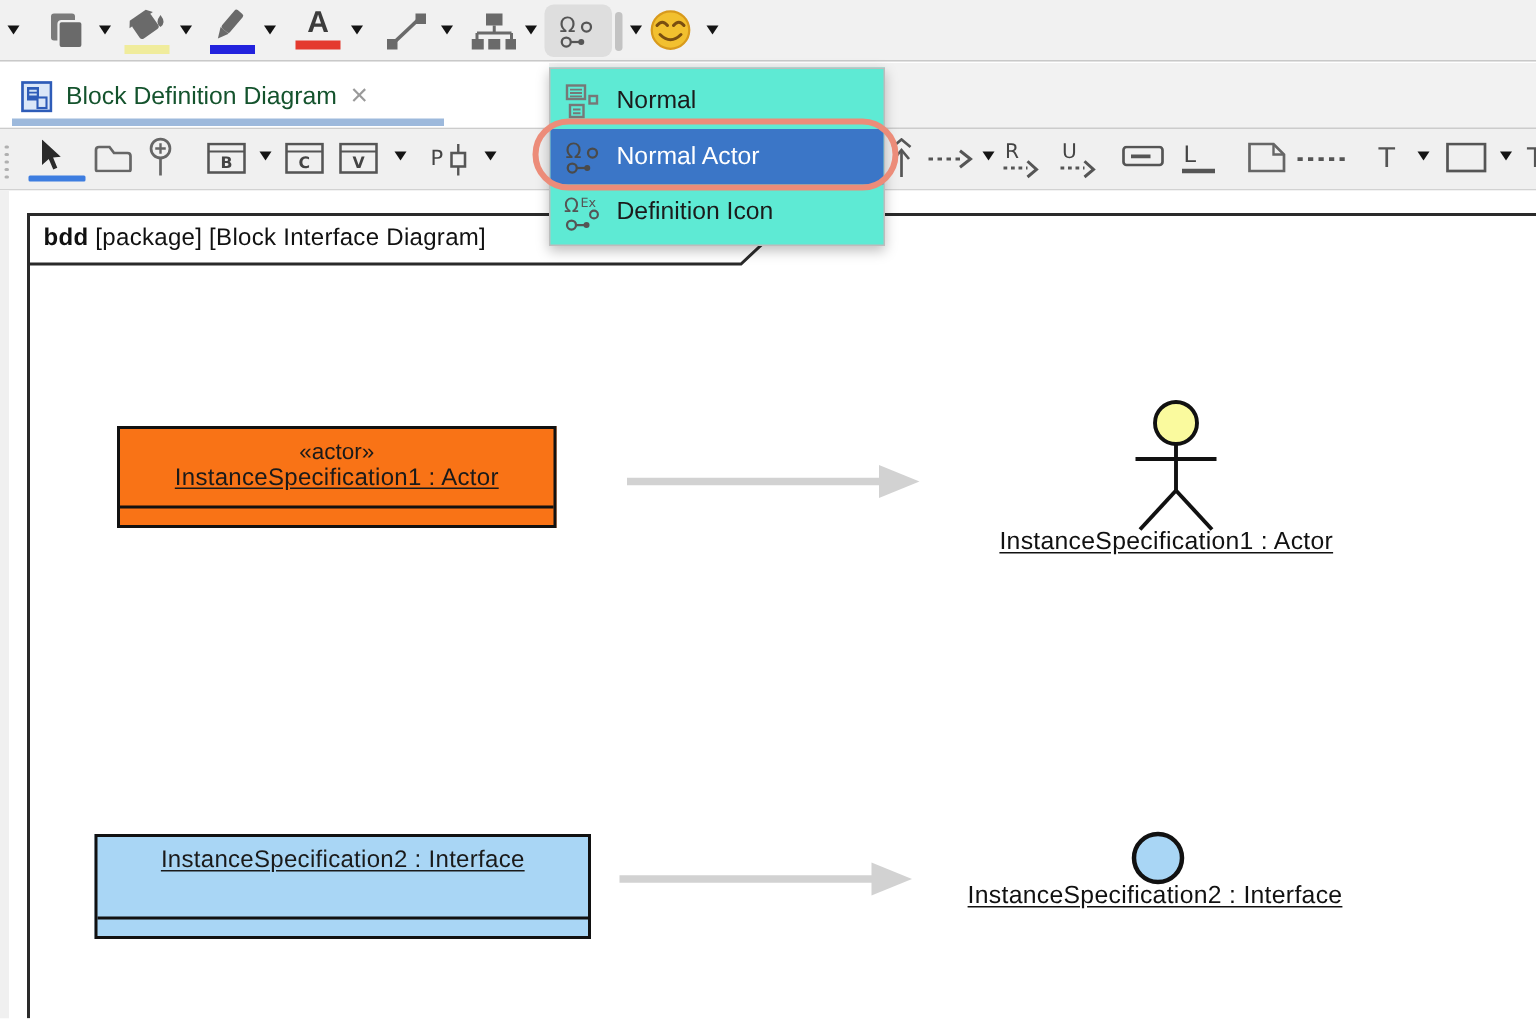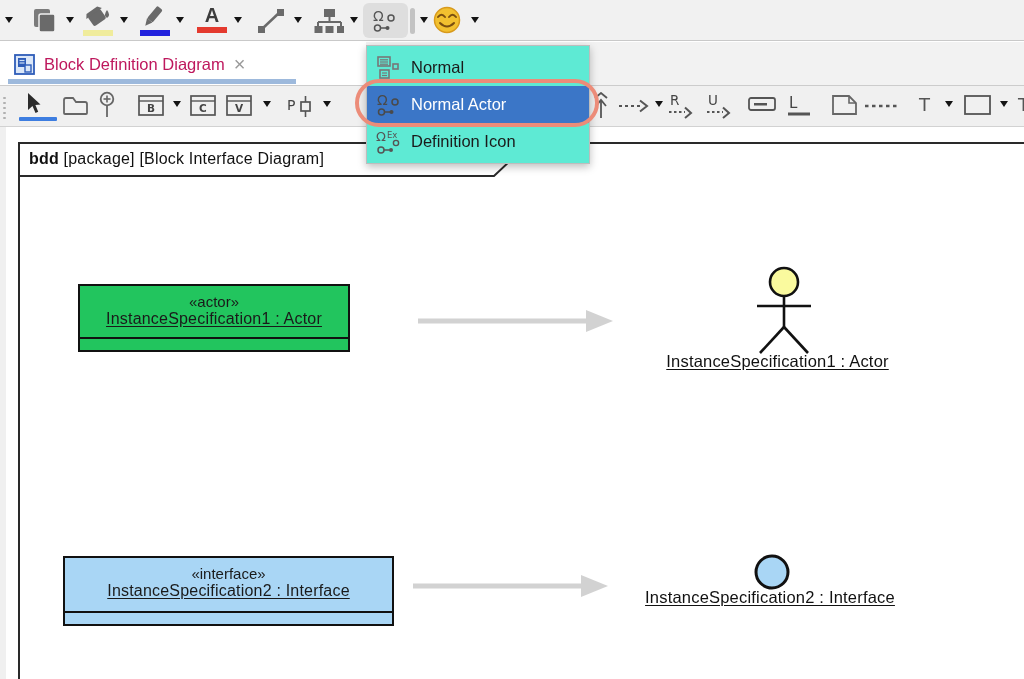--- a/index.html
+++ b/index.html
@@ -12,21 +12,21 @@
   .abs { position:absolute; }
   
   .row1 { left:0; top:0; width:1024px; height:41px; background:#f1f1f1; border-bottom:1px solid #c9c9c9; }
   .tabbar { left:0; top:42px; width:1024px; height:44px; background:#f2f2f2; border-bottom:1px solid #cccccc; }
   .tabwhite { left:0; top:0; width:366px; height:43px; background:#ffffff; }
   .row3 { left:0; top:86px; width:1024px; height:41px; background:#f0f0f0; border-bottom:1px solid #d2d2d2; }
   .caret { width:0; height:0; border-left:4.5px solid transparent; border-right:4.5px solid transparent; border-top:6.5px solid #141414; }
   .pressed { background:#dedede; border-radius:6px; }
   .pill { background:#c3c3c3; border-radius:3px; }
   .tool-underline { background:#3d7de0; border-radius:1px; }
-  .tab-title { font-size:16.5px; color:#be185d; }
+  .tab-title { font-size:16.5px; color:#14532d; }
   .tab-close { font-size:20px; color:#9a9a9a; line-height:18px; }
   .tab-underline { background:#9db9dc; }
   .dots span { display:block; width:2.5px; height:2.5px; border-radius:50%; background:#b0b0b0; margin:2.5px 0; }
   
   .menu { left:366px; top:45px; width:224px; background:#5eead4; border:1px solid #bdbdbd;
           box-shadow:0 3px 8px rgba(0,0,0,.25); z-index:50; padding:3px 0; }
   .menu-item { height:37px; display:flex; align-items:center; padding-left:9px; font-size:16.5px; color:#1b1b1b; }
   .menu-item .mi-icon { width:26px; height:26px; flex:0 0 26px; margin-right:9px; }
   .menu-item.sel { background:#3b76c7; color:#ffffff; }
   .annotation { left:355px; top:79px; width:244px; height:48px; border:4px solid #ec8c79;
@@ -34,21 +34,21 @@
   
   .canvas { left:0; top:127px; width:1024px; height:552px; background:#ffffff; }
   .canvas-gutter { left:0; top:127px; width:6px; height:552px; background:#f0f0f0; }
   .frame-title { left:29px; top:150px; font-size:16px; color:#111; letter-spacing:.2px; }
   .frame-title b { font-weight:700; }
   .node { border:2px solid #111; text-align:center; display:flex; flex-direction:column; }
   .node .hdr { flex:1; padding-top:7px; border-bottom:2px solid #111; }
   .node .cmp { height:11px; }
   .stereo { font-size:15px; }
   .uname { font-size:16px; text-decoration:underline; text-underline-offset:2px; letter-spacing:.2px; }
-  .actor-box { left:78px; top:284px; width:272px; height:68px; background:#22c55e; }
+  .actor-box { left:78px; top:284px; width:293px; height:68px; background:#f97316; }
   .iface-box { left:63px; top:556px; width:331px; height:70px; background:#a9d6f5; }
   .float-label { text-align:center; font-size:16.5px; text-decoration:underline; text-underline-offset:2px; letter-spacing:.2px; color:#111; }
   svg text { font-family:"DejaVu Sans","Liberation Sans",sans-serif; }
 </style>
 </head>
 <body>
 
 <div class="abs row1">
   <div class="abs caret" style="left:5px;top:17px"></div>
 
@@ -288,21 +288,20 @@
 <div class="abs node actor-box">
   <div class="hdr">
     <div class="stereo">«actor»</div>
     <div class="uname">InstanceSpecification1 : Actor</div>
   </div>
   <div class="cmp"></div>
 </div>
 
 <div class="abs node iface-box">
   <div class="hdr">
-    <div class="stereo">«interface»</div>
     <div class="uname">InstanceSpecification2 : Interface</div>
   </div>
   <div class="cmp"></div>
 </div>
 
 <div class="abs float-label" style="left:635px;top:352px;width:285px">InstanceSpecification1 : Actor</div>
 <div class="abs float-label" style="left:616px;top:588px;width:308px">InstanceSpecification2 : Interface</div>
 
 <div class="abs menu">
   <div class="menu-item">

